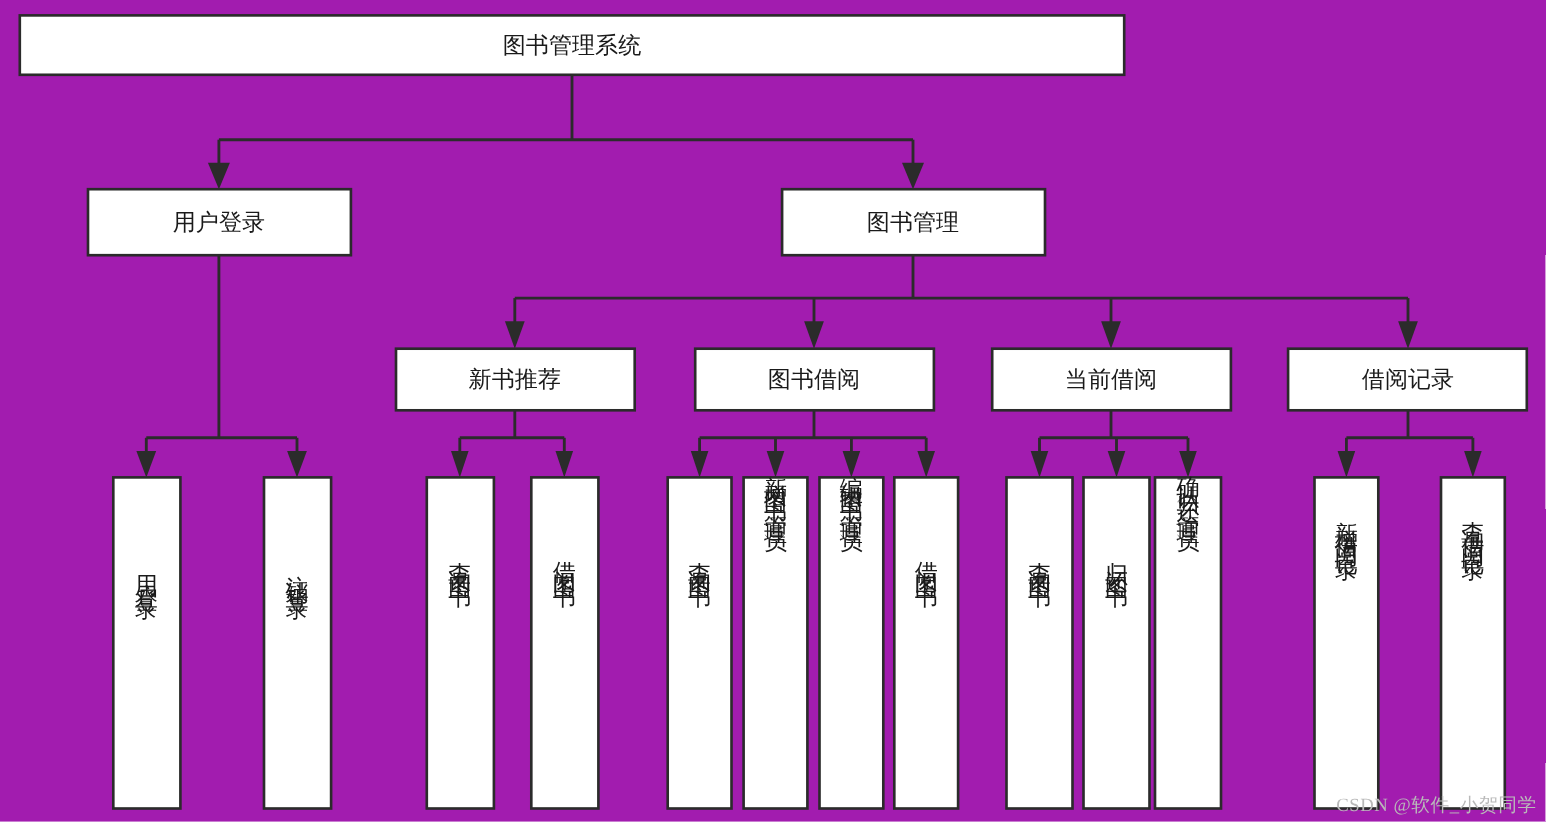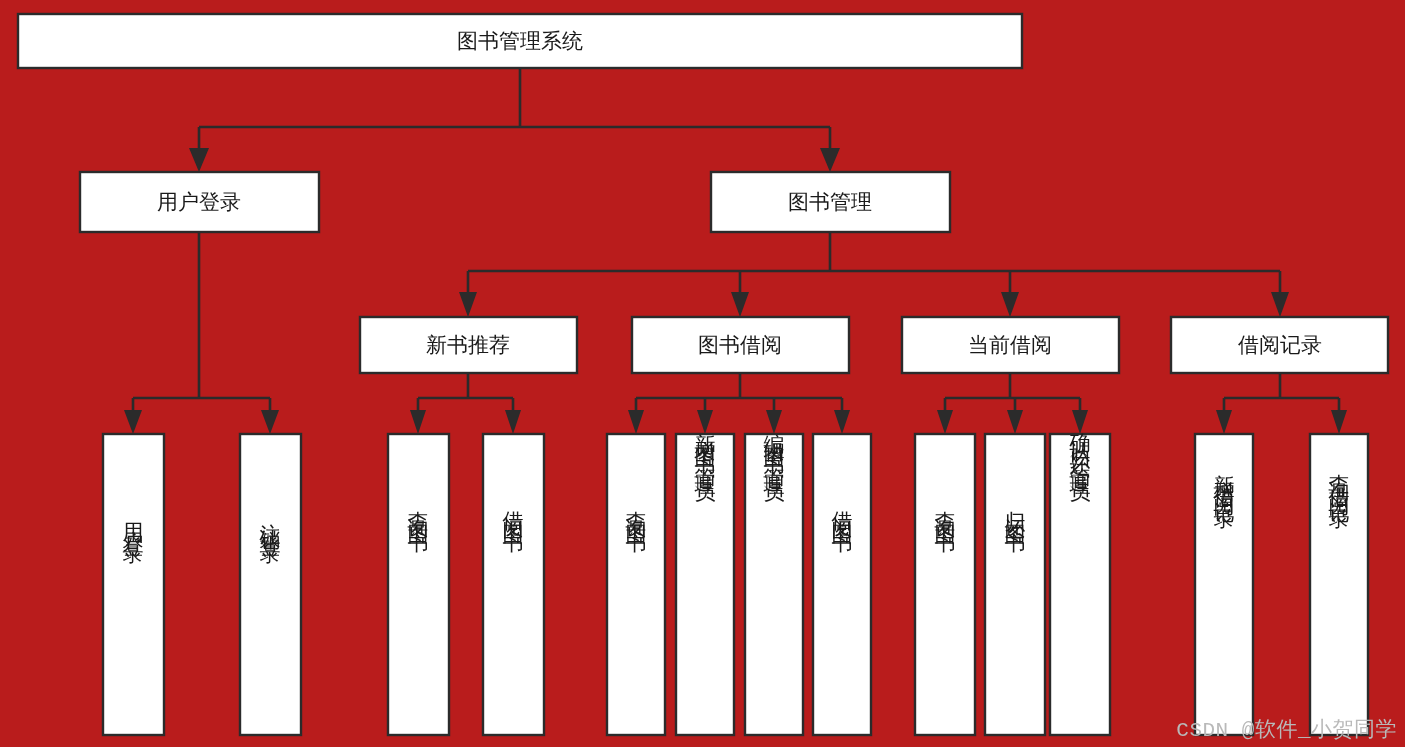--- a/index.html
+++ b/index.html
@@ -7,21 +7,21 @@
     padding: 0;
     background: #ffffff;
   }
   body {
     font-family: "DejaVu Sans", "Liberation Sans", sans-serif;
   }
   #diagram-root {
     position: relative;
     width: 1405px;
     height: 747px;
-    background: #b91c1c;
+    background: #a21caf;
     overflow: hidden;
   }
   svg#flow {
     position: absolute;
     left: 0;
     top: 0;
     width: 1405px;
     height: 747px;
     display: block;
   }
@@ -52,22 +52,22 @@
   }
   .arrow-head {
     fill: #2b2b2b;
     stroke: none;
   }
   .watermark {
     position: absolute;
     right: 8px;
     bottom: 4px;
     color: #b9b9b9;
-    font-size: 21px;
-    font-family: Liberation Mono, monospace;
+    font-size: 17px;
+    font-family: Liberation Serif, serif;
     letter-spacing: 0.5px;
     white-space: nowrap;
     user-select: none;
   }
 </style>
 </head>
 <body>
 
 <div id="diagram-root">
 

